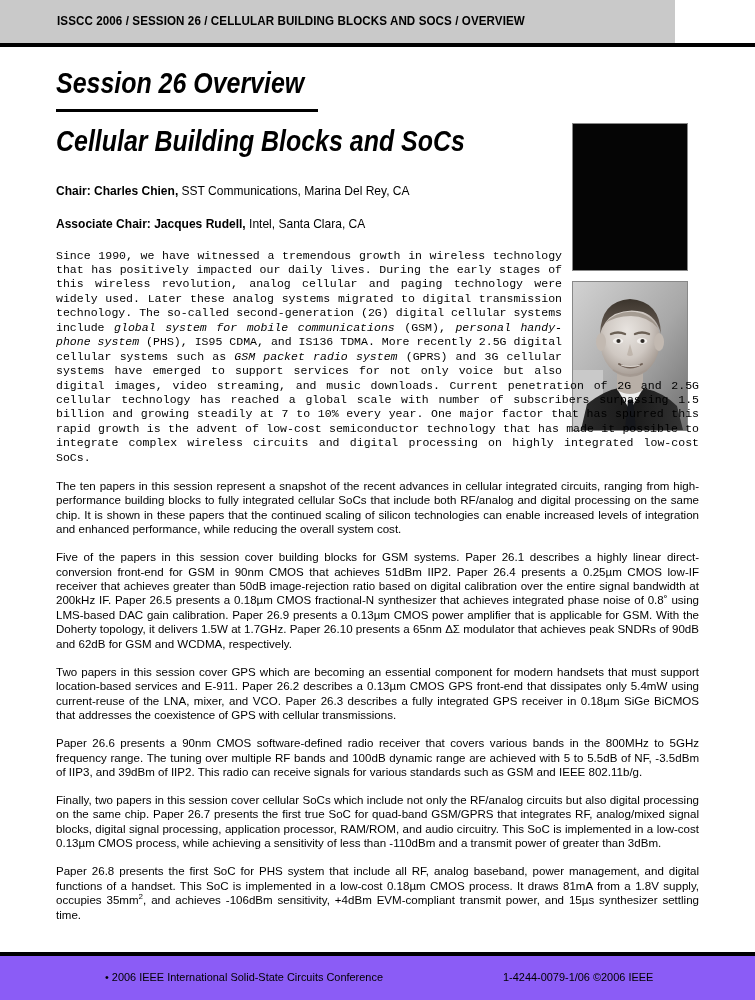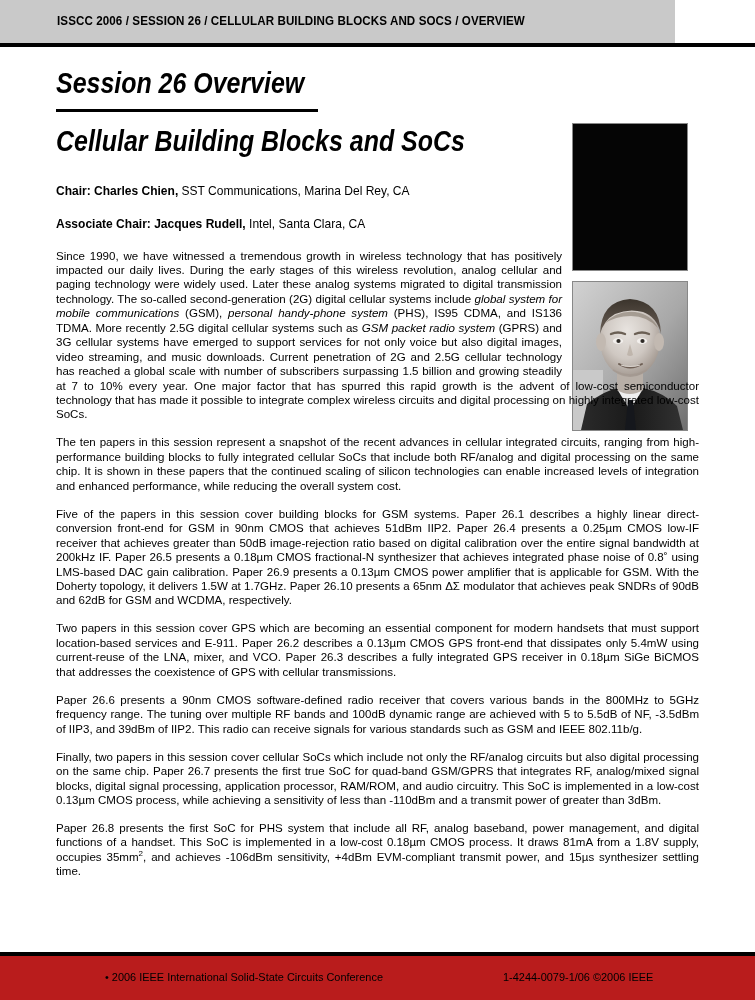--- a/index.html
+++ b/index.html
@@ -135,36 +135,36 @@
   .para i { font-style: italic; }
   .para sup { font-size: 8px; vertical-align: super; line-height: 0; }
 
   
   .float-spacer {
     float: right;
     width: 137px;
     height: 122px;
     margin: 0;
   }
-  .para-intro { width: 643px; }
+  .para-intro { width: 643px; font-family: Liberation Mono, monospace; }
 
   
   .footer-rule {
     position: absolute;
     top: 952px; left: 0;
     width: 755px;
     height: 4px;
     background: #000;
   }
   .footer-bar {
     position: absolute;
     top: 956px; left: 0;
     width: 755px;
     height: 44px;
-    background: #b91c1c;
+    background: #8b5cf6;
   }
   .footer-left {
     position: absolute;
     left: 105px;
     top: 15px;
     font-size: 11.4px;
     color: #000;
     white-space: nowrap;
     transform: scaleX(0.96);
     transform-origin: left center;

